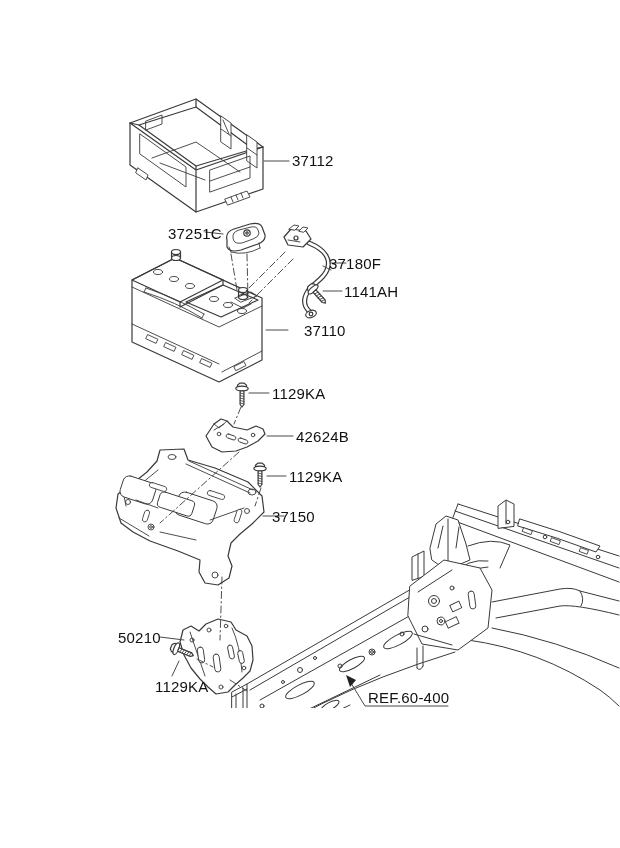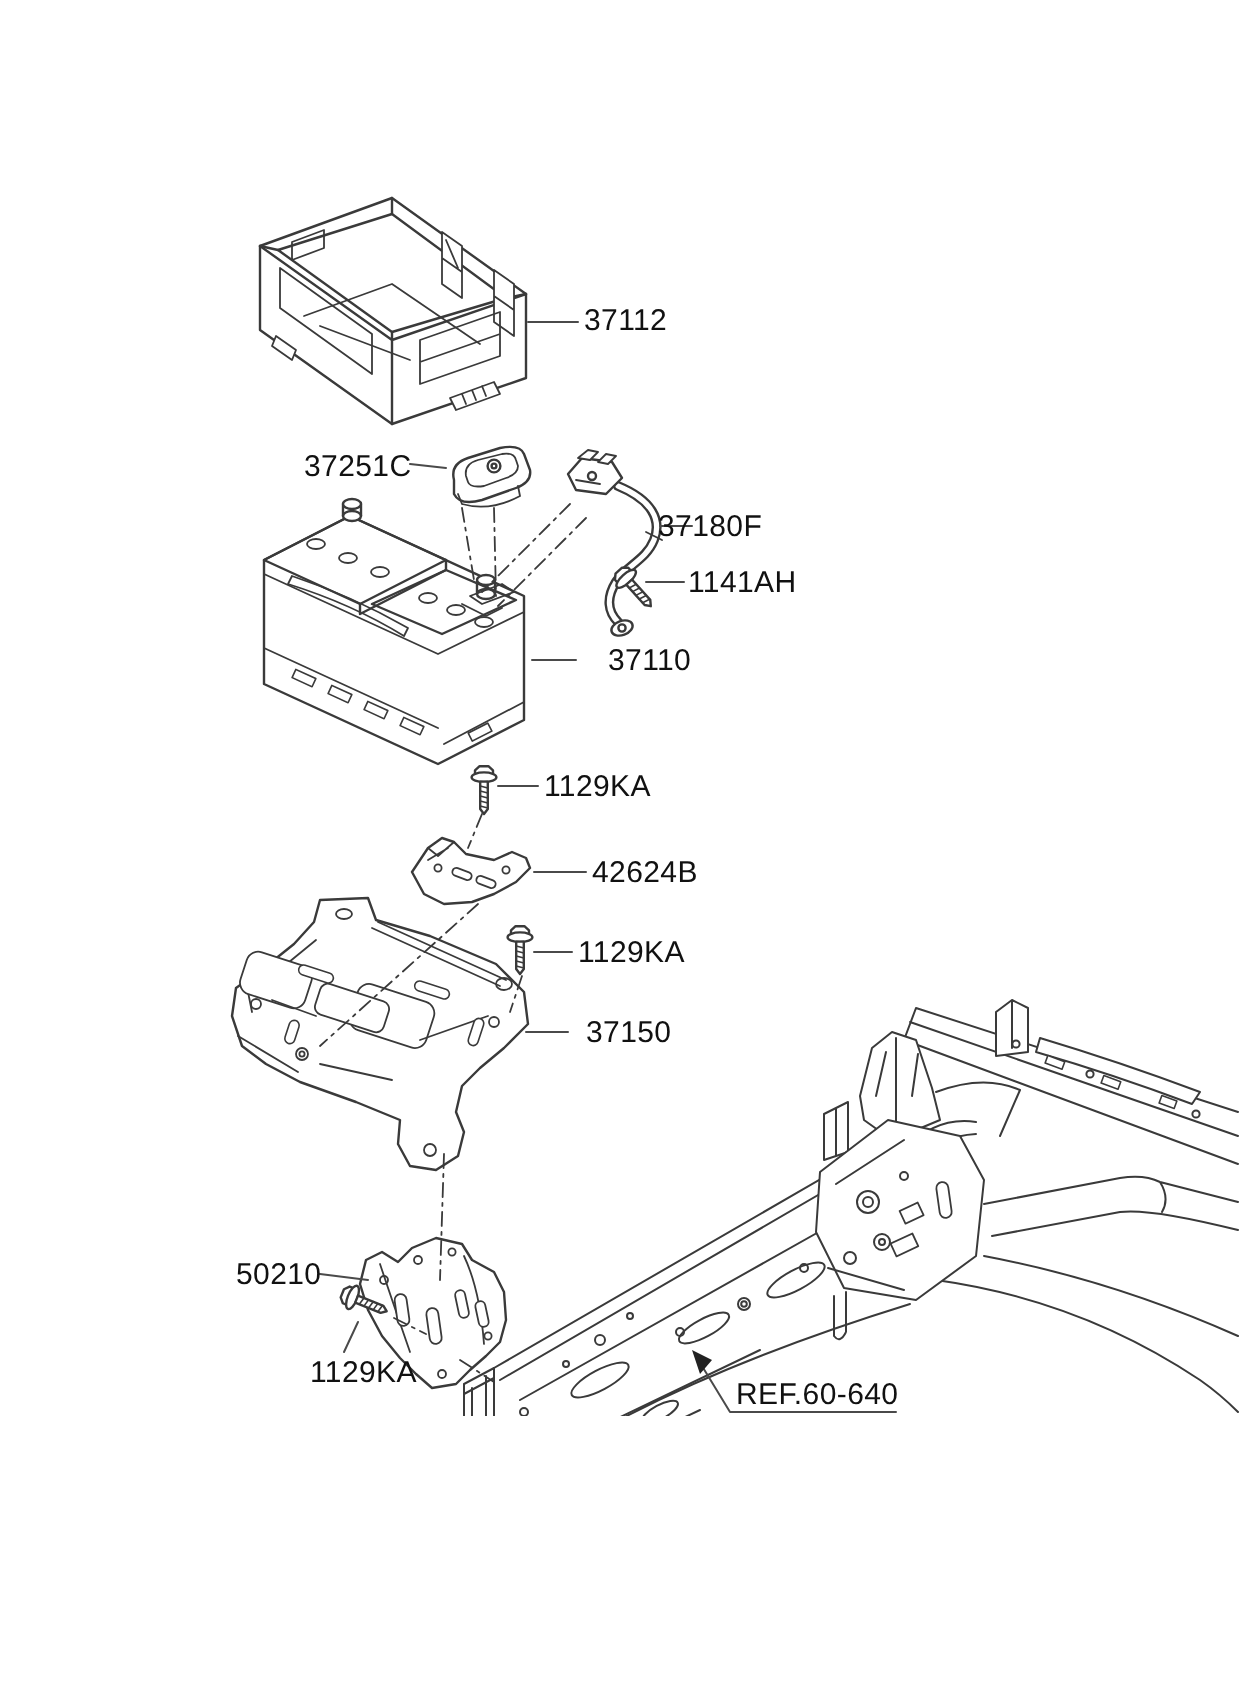--- a/index.html
+++ b/index.html
@@ -230,25 +230,25 @@
       <path d="M160,637 L184,640"></path>
       <path d="M179,661 L172,676"></path>
       <path d="M448,706 L365,706 L351,683"></path>
     </g>
     <polygon points="346,675 356,680 350,687" fill="#222" stroke="none"></polygon>
     <polygon points="50,798 64,785 63,790 80,783 82,791 65,794 64,800" fill="#000" stroke="none"></polygon>
   </g>
 </svg>
 
 <div class="callout" style="left:292px;top:152px">37112</div>
-<div class="callout" style="left:152px;top:225px">37251C</div>
+<div class="callout" style="left:168px;top:225px">37251C</div>
 <div class="callout" style="left:329px;top:255px">37180F</div>
 <div class="callout" style="left:344px;top:283px">1141AH</div>
 <div class="callout" style="left:304px;top:322px">37110</div>
 <div class="callout" style="left:272px;top:385px">1129KA</div>
 <div class="callout" style="left:296px;top:428px">42624B</div>
 <div class="callout" style="left:289px;top:468px">1129KA</div>
-<div class="callout" style="left:293px;top:508px">37150</div>
+<div class="callout" style="left:272px;top:508px">37150</div>
 <div class="callout" style="left:118px;top:629px">50210</div>
 <div class="callout" style="left:155px;top:678px">1129KA</div>
-<div class="callout" style="left:368px;top:689px">REF.60-640</div>
+<div class="callout" style="left:368px;top:689px">REF.60-400</div>
 <div class="fr-label" style="left:25px;top:799px">FR.</div>
 
 </div>
 </body></html>

